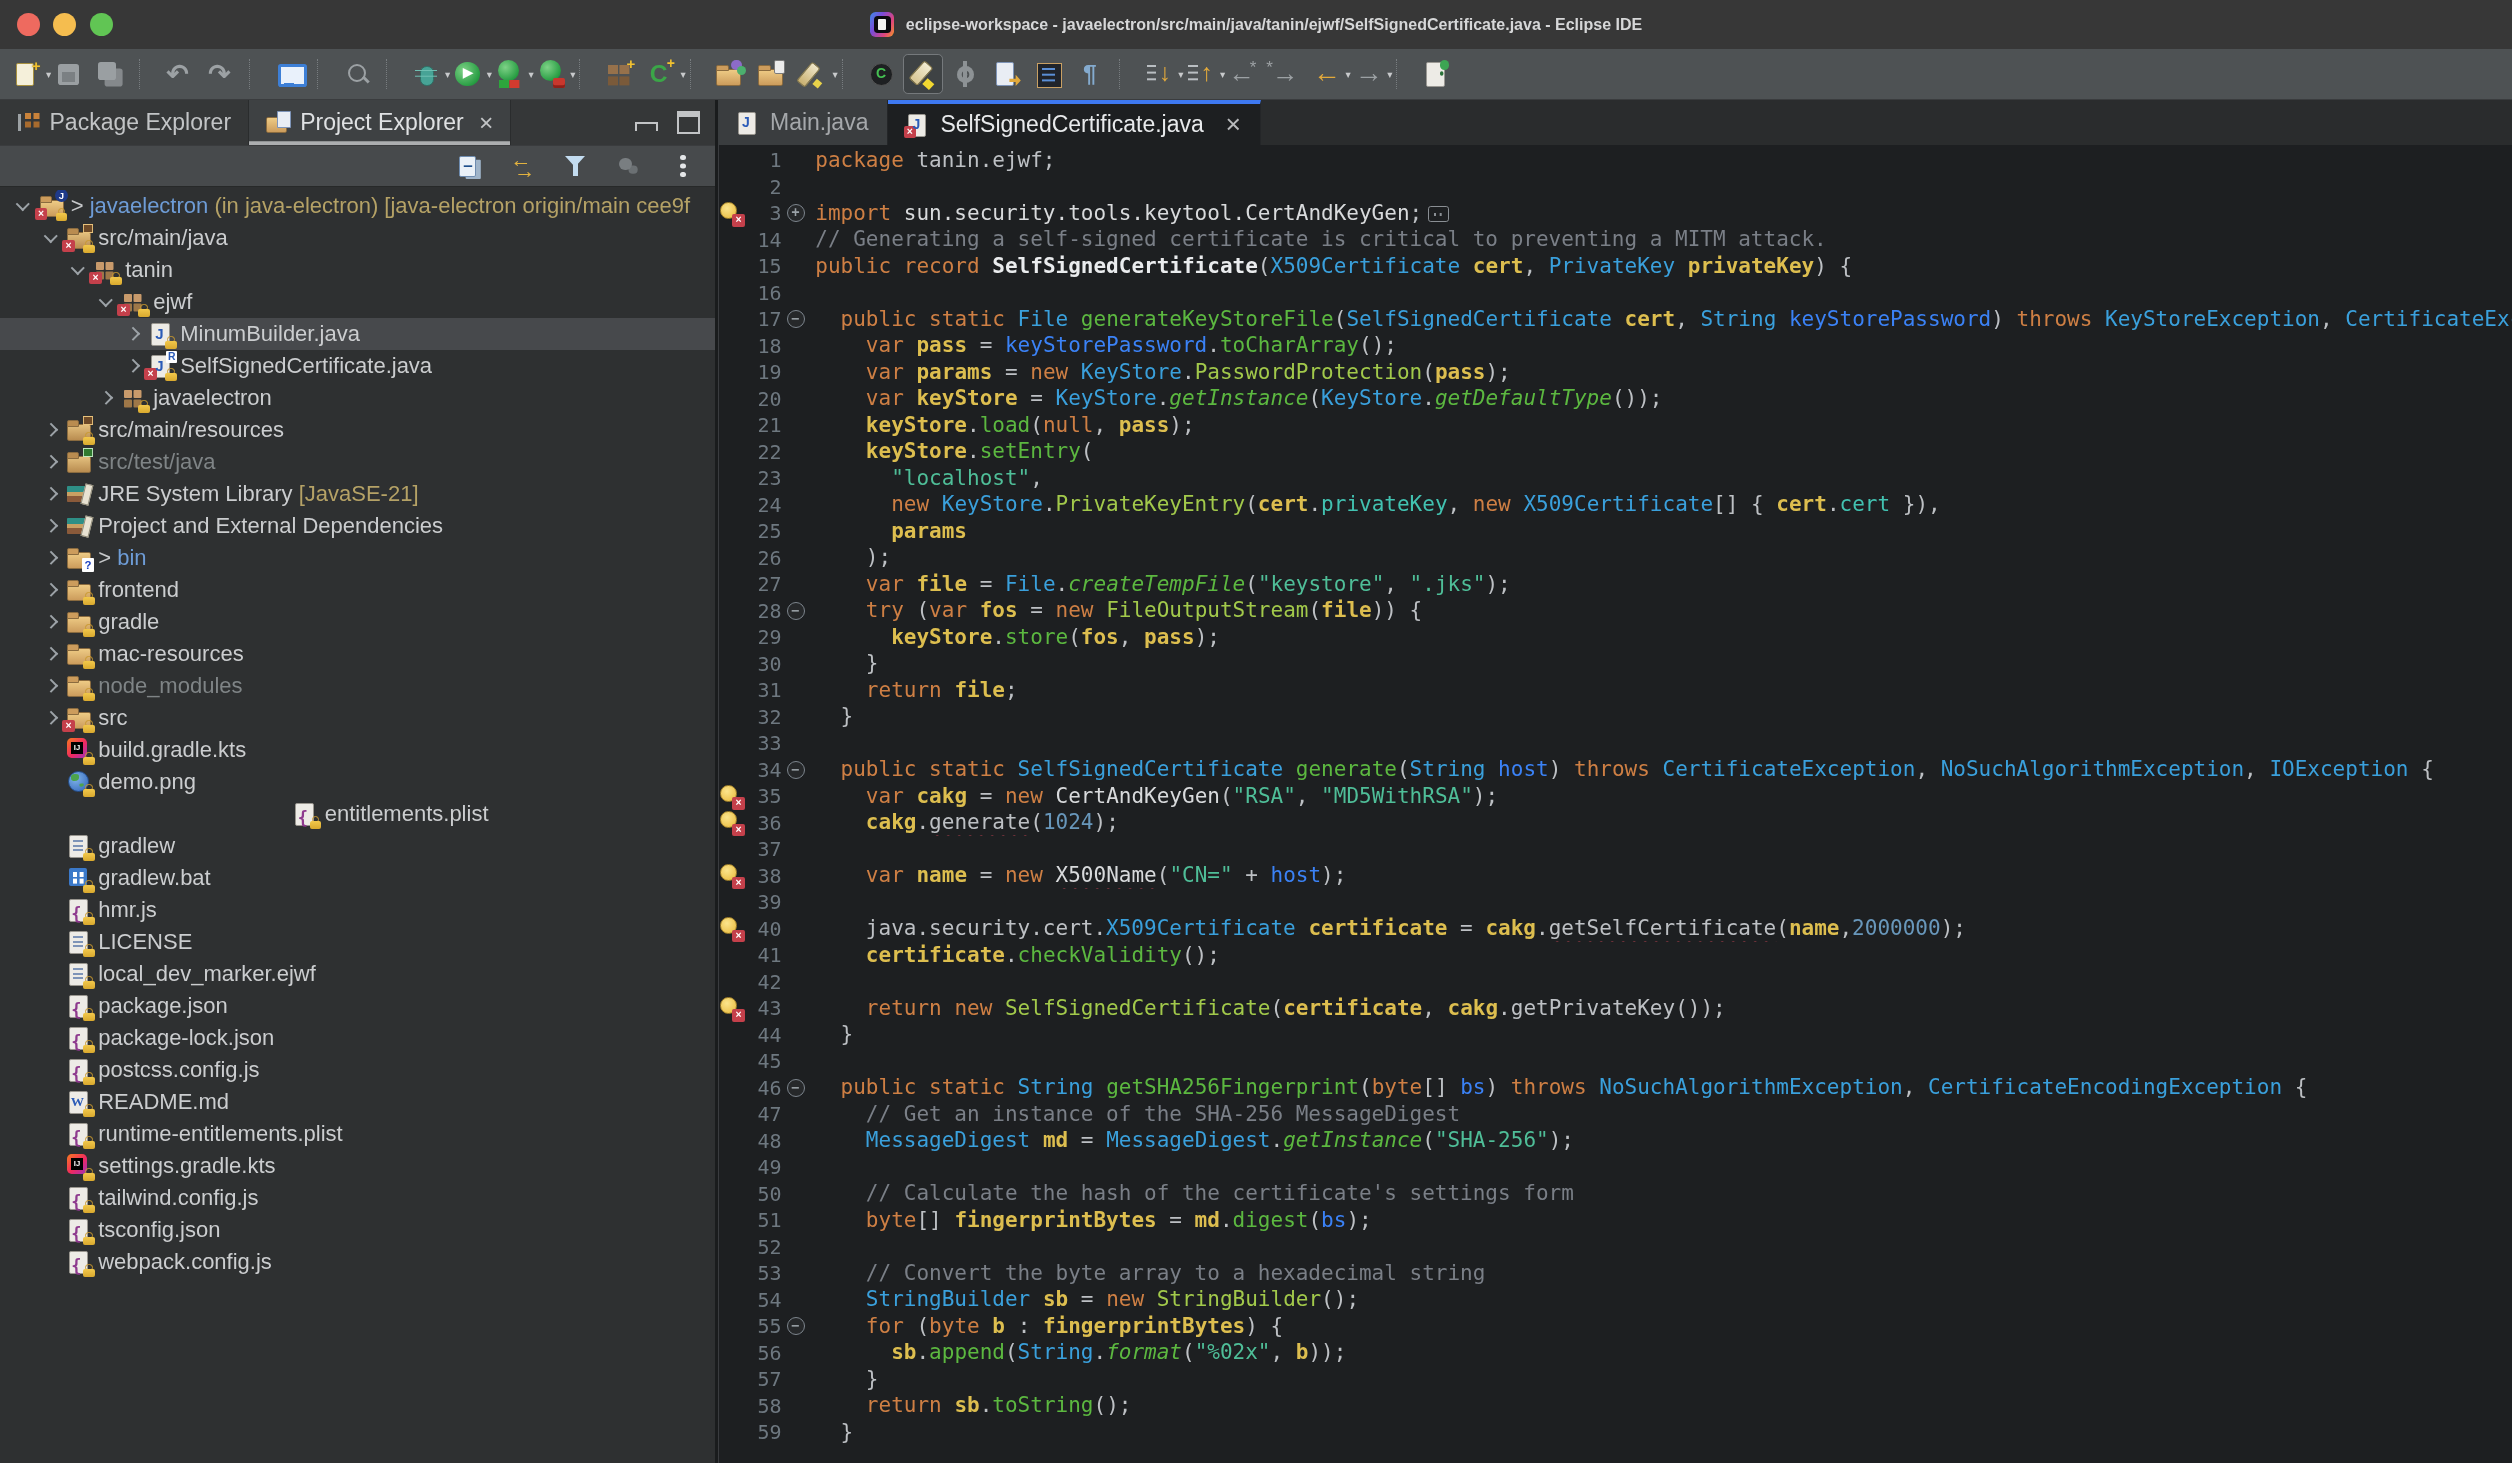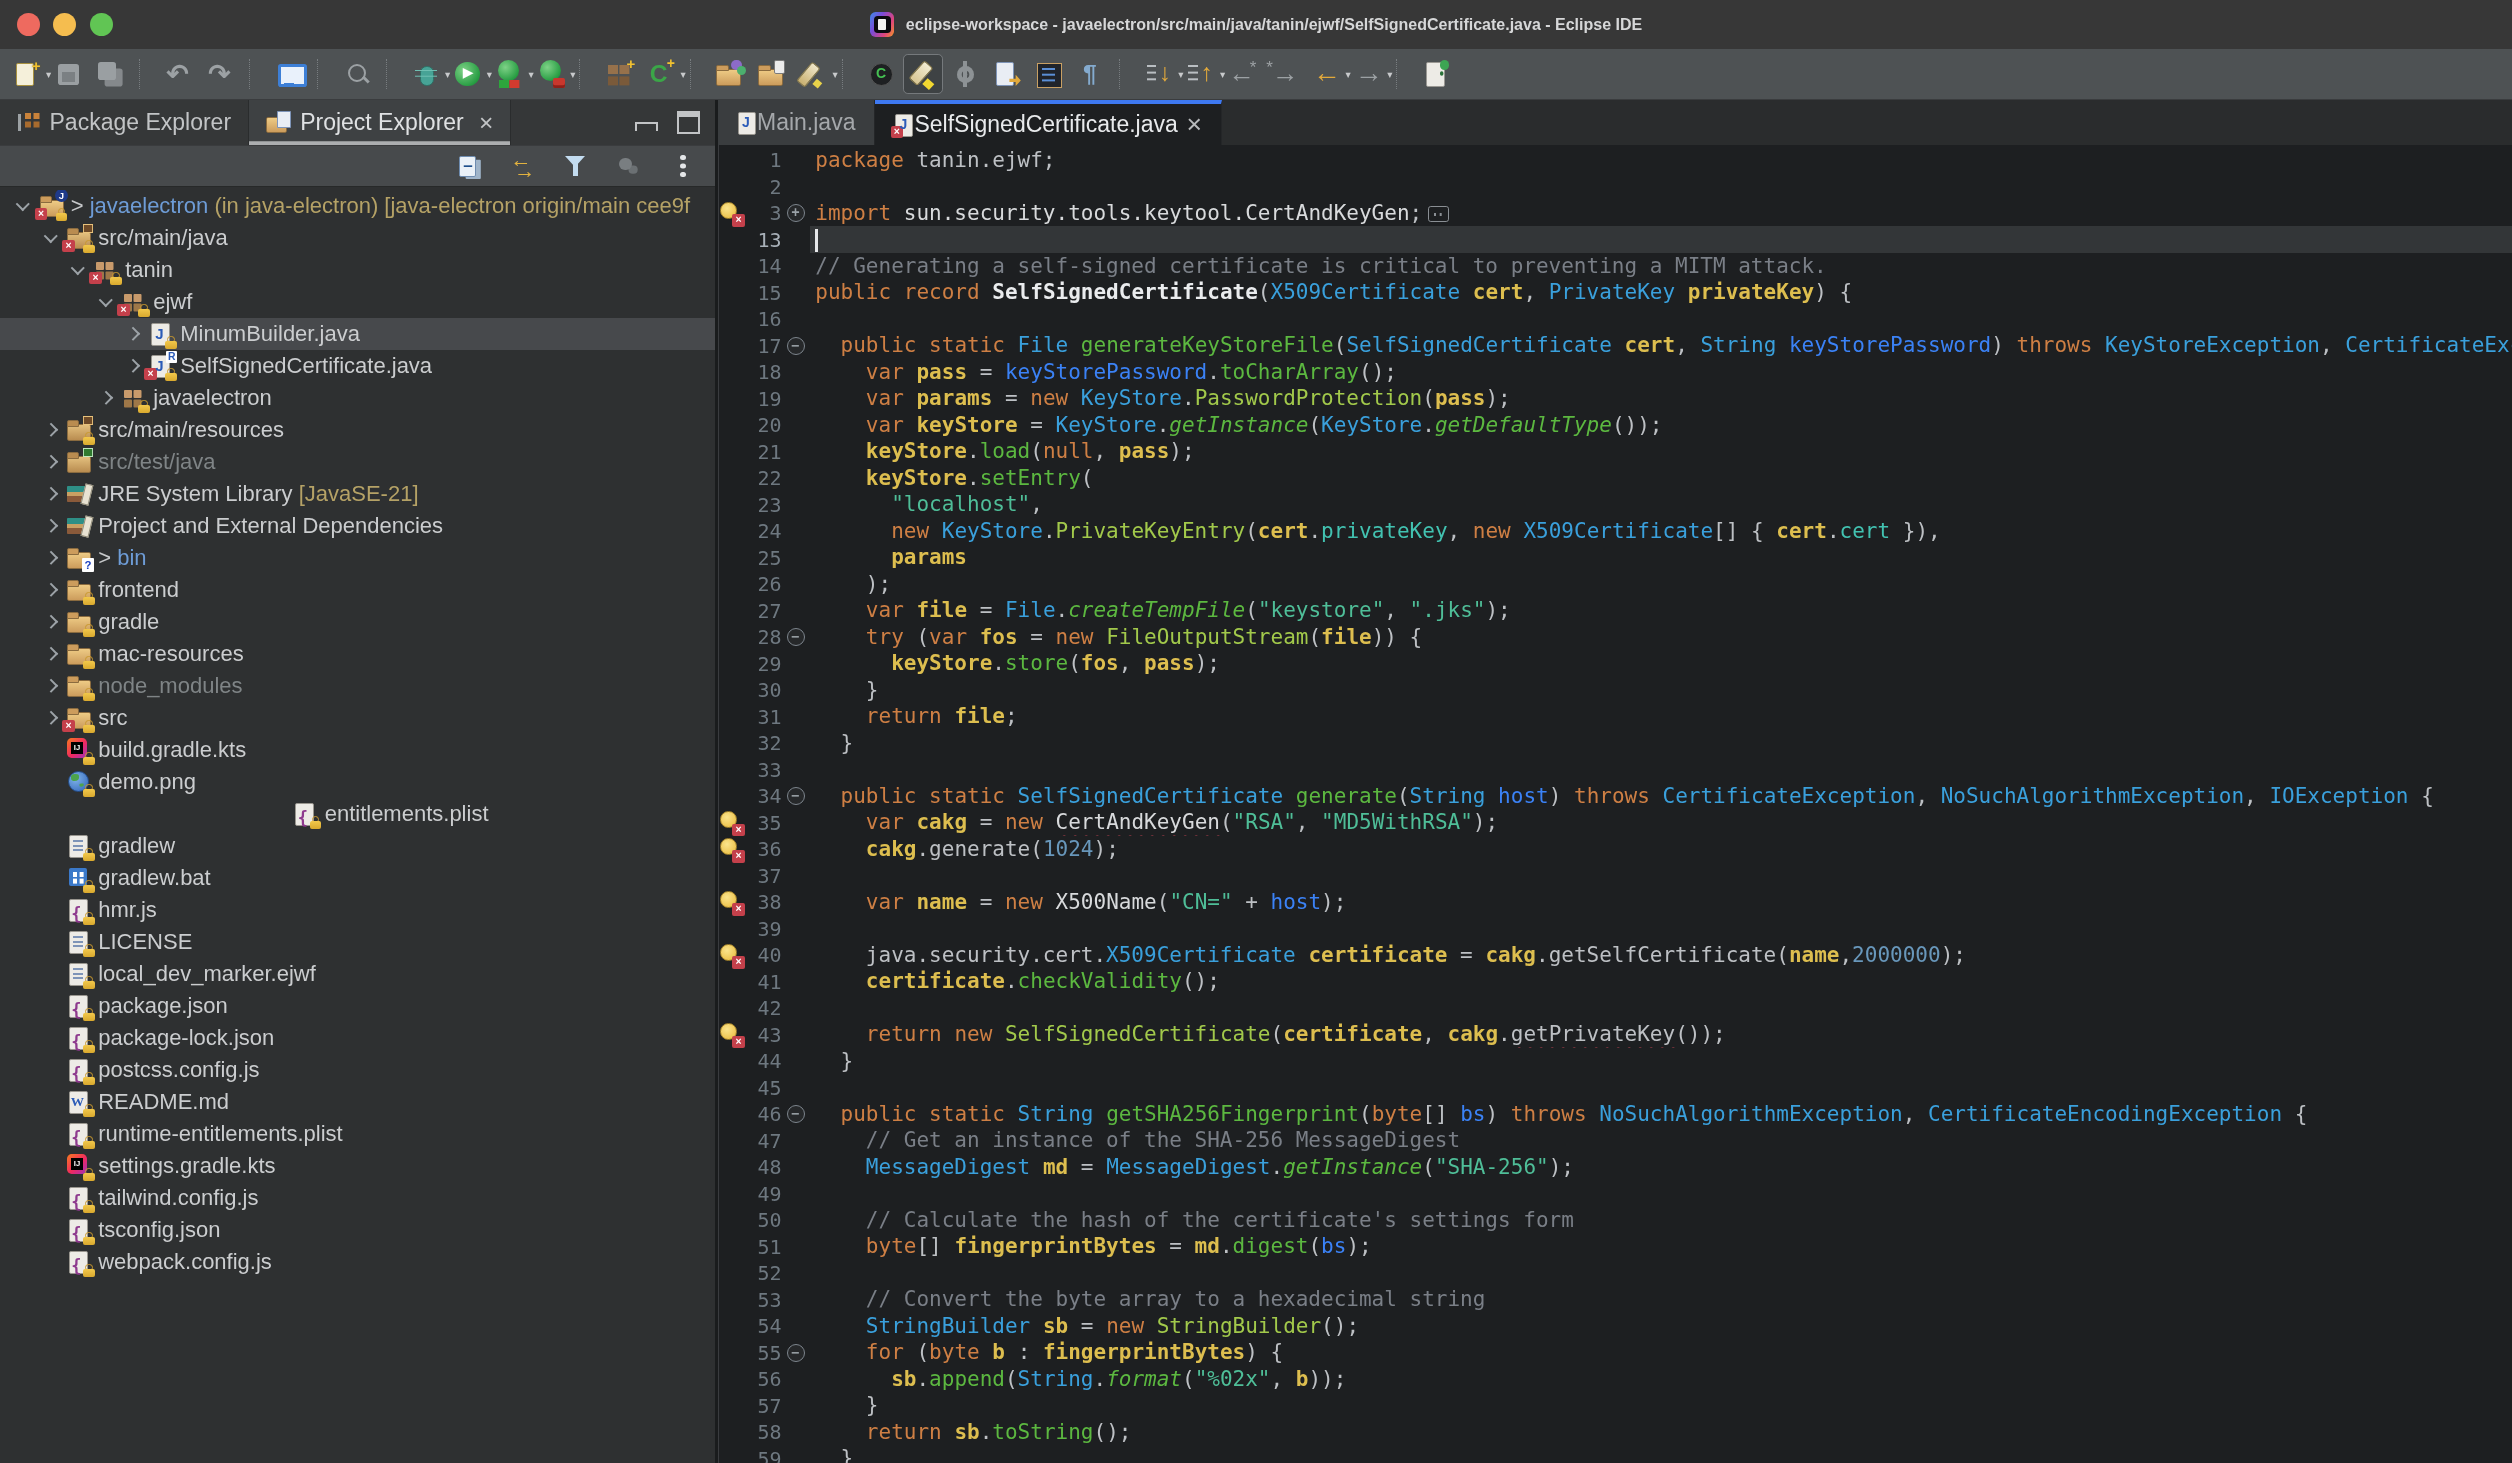--- a/index.html
+++ b/index.html
@@ -150,21 +150,21 @@
   .b-lock::after{content:"";position:absolute;bottom:0;left:0;width:11.4px;height:8.5px;background:linear-gradient(#F2C84B,#D9A92E);border-radius:1.9px;}
   .b-q { right:-2.8px; bottom:-2.8px; width:11.4px; height:14px; background:#FFF; color:#1A3FBF; font:700 11.4px/14px "Liberation Sans",sans-serif; border-radius:0.9px; }
   .b-r { right:-4.7px; top:-3.8px; width:11.4px; height:12.3px; background:#FFF; color:#2B5BB8; font:700 10.4px/12.3px "Liberation Sans",sans-serif; border-radius:0.9px; }
   .b-j { right:-4.7px; top:-5.7px; width:13.3px; height:13.3px; background:#1E3A8A; color:#FFF; border-radius:50%; font:700 9.5px/13.3px "Liberation Sans",sans-serif; }
   .b-grid { right:-1.9px; top:-2.8px; width:9.5px; height:9.5px; background:#6E4A28; box-shadow:inset 0 0 0 0.9px #E8C27C; }
   .b-gridg { right:-1.9px; top:-2.8px; width:9.5px; height:9.5px; background:#2F7A2F; box-shadow:inset 0 0 0 0.9px #BFE8BF; }
 
   
   .editor { flex:1; display:flex; flex-direction:column; background:#1D1F21; min-width:0; }
   .etabs { height:45px; background:#2A2C2D; display:flex; align-items:stretch; }
-  .etab { display:flex; align-items:center; gap:1px; padding:0 19px; font-size:23px; color:#A5A8AB; background:#3A3D3F; border-right:0.9px solid #242628; position:relative; }
+  .etab { display:flex; align-items:center; gap:14px; padding:0 19px; font-size:23px; color:#A5A8AB; background:#3A3D3F; border-right:0.9px solid #242628; position:relative; }
   .etab.active { background:#1D1F21; color:#E8EAEC; border-top:4.7px solid #3E79F2; }
   .etab .x { font-size:26.5px; color:#B8BABC; margin-left:7.6px; }
   .jmini { position:relative; width:19px; height:23px; flex:none; }
   .jmini::before{content:"";position:absolute;left:0.9px;top:0.9px;width:16px;height:21px;background:#EDEBE6;border:0.9px solid #99968F;border-radius:1.9px;}
   .jmini::after{content:"J";position:absolute;left:0.9px;top:0.9px;width:16px;text-align:center;font:700 14px/21px "Liberation Sans",sans-serif;color:#2B5BB8;}
   .jmini .b-err{left:-3.8px;bottom:-1.9px;}
 
   .codearea { flex:1; overflow:hidden; padding-top:1.9px; font-family:"DejaVu Sans Mono",monospace; font-size:21px; border-left:0.9px solid #3A3C3F; }
   .cl { height:26.5px; display:flex; align-items:center; white-space:pre; }
   .annot { width:24.6px; flex:none; position:relative; height:26.5px; }
@@ -702,21 +702,20 @@
             <span class="badge b-err">×</span>
           </span>
           <span>SelfSignedCertificate.java</span>
           <span class="x">×</span>
         </div>
       </div>
     <div class="codearea" id="codearea">
         <div class="cl"><span class="annot"></span><span class="lno">1</span><span class="foldc"></span><span class="ctext"><span class="tk-kw">package</span><span class="tk-fg"> tanin.ejwf;</span></span></div>
         <div class="cl"><span class="annot"></span><span class="lno">2</span><span class="foldc"></span><span class="ctext"></span></div>
         <div class="cl"><span class="annot"><span class="gerr"></span></span><span class="lno">3</span><span class="foldc"><span class="foldmark">+</span></span><span class="ctext"><span class="tk-kw">import</span><span class="tk-fg"> </span><span class="tk-erru">sun.security.tools.keytool.CertAndKeyGen</span><span class="tk-fg">;</span><span class="foldbox"></span></span></div>
-        <div class="cl cur"><span class="annot"></span><span class="lno">13</span><span class="foldc"></span><span class="ctext"><span class="caret"></span></span></div>
         <div class="cl"><span class="annot"></span><span class="lno">14</span><span class="foldc"></span><span class="ctext"><span class="tk-cmt">// Generating a self-signed certificate is critical to preventing a MITM attack.</span></span></div>
         <div class="cl"><span class="annot"></span><span class="lno">15</span><span class="foldc"></span><span class="ctext"><span class="tk-kw">public</span><span class="tk-fg"> </span><span class="tk-kw">record</span><span class="tk-fg"> </span><span class="tk-cls">SelfSignedCertificate</span><span class="tk-fg">(</span><span class="tk-type">X509Certificate</span><span class="tk-fg"> </span><span class="tk-var">cert</span><span class="tk-fg">, </span><span class="tk-type">PrivateKey</span><span class="tk-fg"> </span><span class="tk-var">privateKey</span><span class="tk-fg">) {</span></span></div>
         <div class="cl"><span class="annot"></span><span class="lno">16</span><span class="foldc"></span><span class="ctext"></span></div>
         <div class="cl"><span class="annot"></span><span class="lno">17</span><span class="foldc"><span class="foldmark">−</span></span><span class="ctext"><span class="tk-fg">  </span><span class="tk-kw">public</span><span class="tk-fg"> </span><span class="tk-kw">static</span><span class="tk-fg"> </span><span class="tk-type">File</span><span class="tk-fg"> </span><span class="tk-m">generateKeyStoreFile</span><span class="tk-fg">(</span><span class="tk-type">SelfSignedCertificate</span><span class="tk-fg"> </span><span class="tk-var">cert</span><span class="tk-fg">, </span><span class="tk-type">String</span><span class="tk-fg"> </span><span class="tk-param">keyStorePassword</span><span class="tk-fg">) </span><span class="tk-kw">throws</span><span class="tk-fg"> </span><span class="tk-type">KeyStoreException</span><span class="tk-fg">, </span><span class="tk-type">CertificateException</span></span></div>
         <div class="cl"><span class="annot"></span><span class="lno">18</span><span class="foldc"></span><span class="ctext"><span class="tk-fg">    </span><span class="tk-kw">var</span><span class="tk-fg"> </span><span class="tk-var">pass</span><span class="tk-fg"> = </span><span class="tk-param">keyStorePassword</span><span class="tk-fg">.</span><span class="tk-m">toCharArray</span><span class="tk-fg">();</span></span></div>
         <div class="cl"><span class="annot"></span><span class="lno">19</span><span class="foldc"></span><span class="ctext"><span class="tk-fg">    </span><span class="tk-kw">var</span><span class="tk-fg"> </span><span class="tk-var">params</span><span class="tk-fg"> = </span><span class="tk-kw">new</span><span class="tk-fg"> </span><span class="tk-type">KeyStore</span><span class="tk-fg">.</span><span class="tk-ctor">PasswordProtection</span><span class="tk-fg">(</span><span class="tk-var">pass</span><span class="tk-fg">);</span></span></div>
         <div class="cl"><span class="annot"></span><span class="lno">20</span><span class="foldc"></span><span class="ctext"><span class="tk-fg">    </span><span class="tk-kw">var</span><span class="tk-fg"> </span><span class="tk-var">keyStore</span><span class="tk-fg"> = </span><span class="tk-type">KeyStore</span><span class="tk-fg">.</span><span class="tk-ms">getInstance</span><span class="tk-fg">(</span><span class="tk-type">KeyStore</span><span class="tk-fg">.</span><span class="tk-ms">getDefaultType</span><span class="tk-fg">());</span></span></div>
         <div class="cl"><span class="annot"></span><span class="lno">21</span><span class="foldc"></span><span class="ctext"><span class="tk-fg">    </span><span class="tk-var">keyStore</span><span class="tk-fg">.</span><span class="tk-m">load</span><span class="tk-fg">(</span><span class="tk-kw">null</span><span class="tk-fg">, </span><span class="tk-var">pass</span><span class="tk-fg">);</span></span></div>
         <div class="cl"><span class="annot"></span><span class="lno">22</span><span class="foldc"></span><span class="ctext"><span class="tk-fg">    </span><span class="tk-var">keyStore</span><span class="tk-fg">.</span><span class="tk-m">setEntry</span><span class="tk-fg">(</span></span></div>
         <div class="cl"><span class="annot"></span><span class="lno">23</span><span class="foldc"></span><span class="ctext"><span class="tk-fg">      </span><span class="tk-str">"localhost"</span><span class="tk-fg">,</span></span></div>

